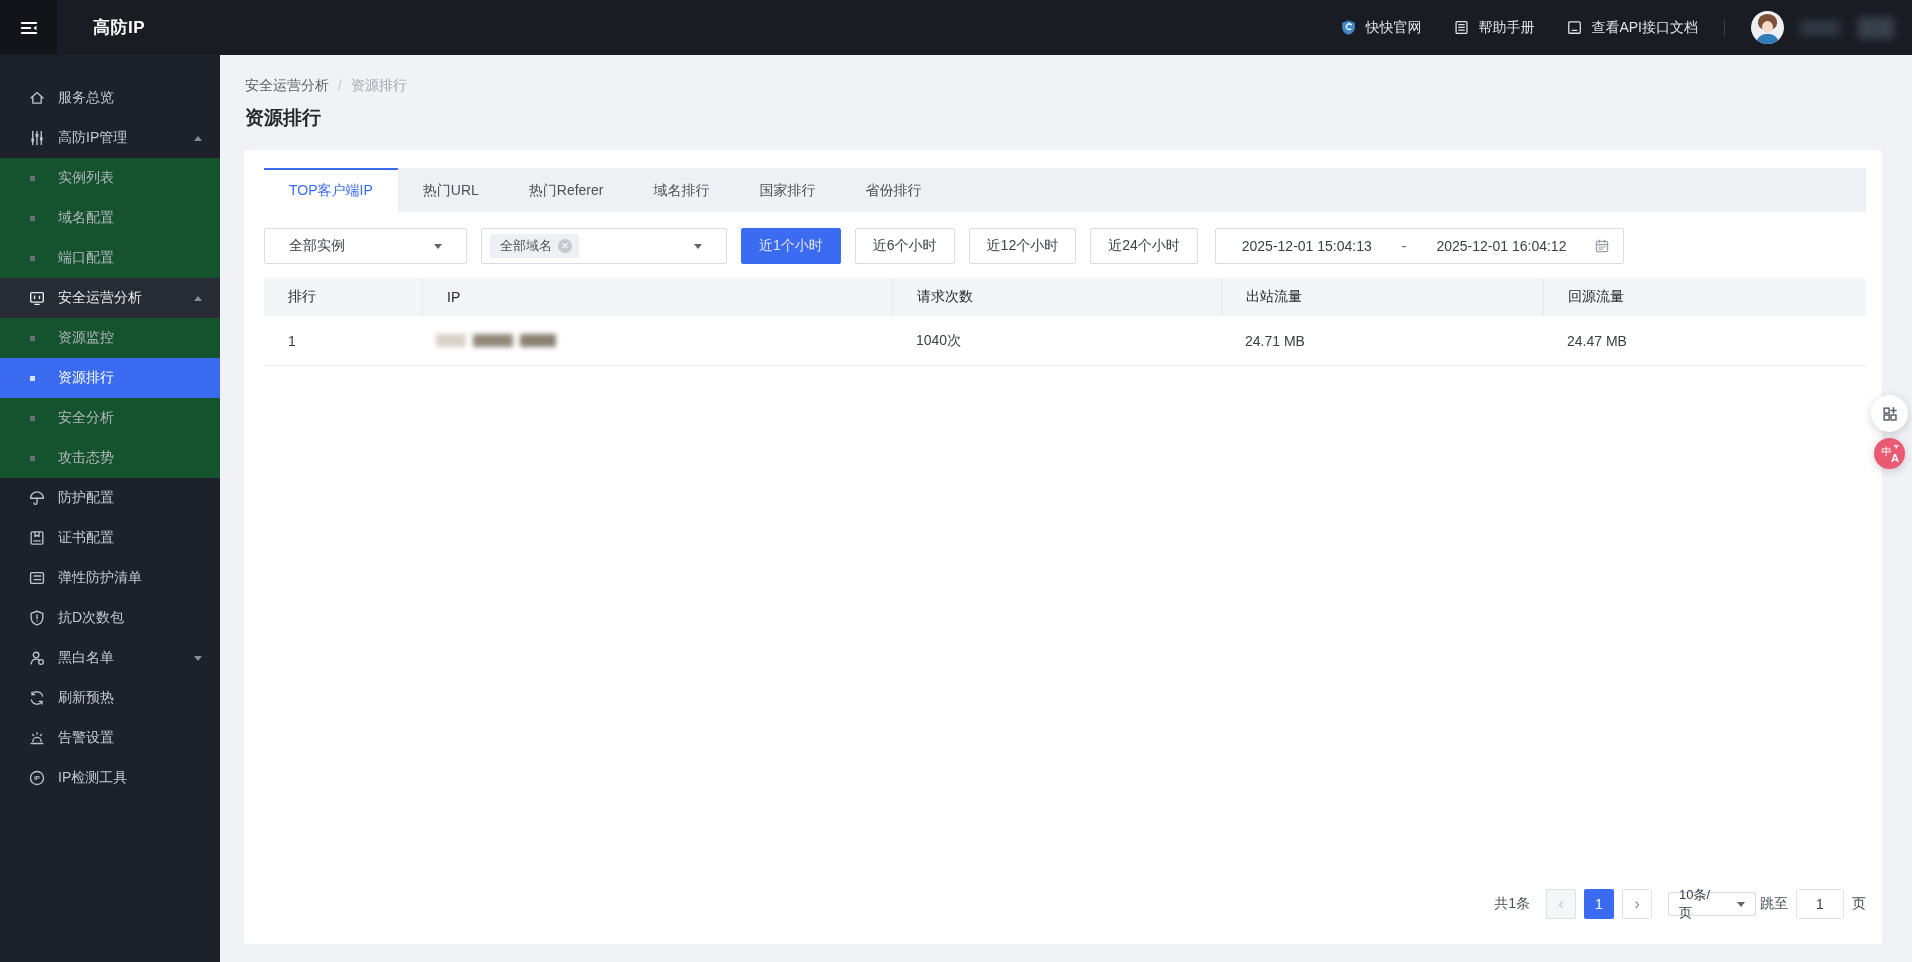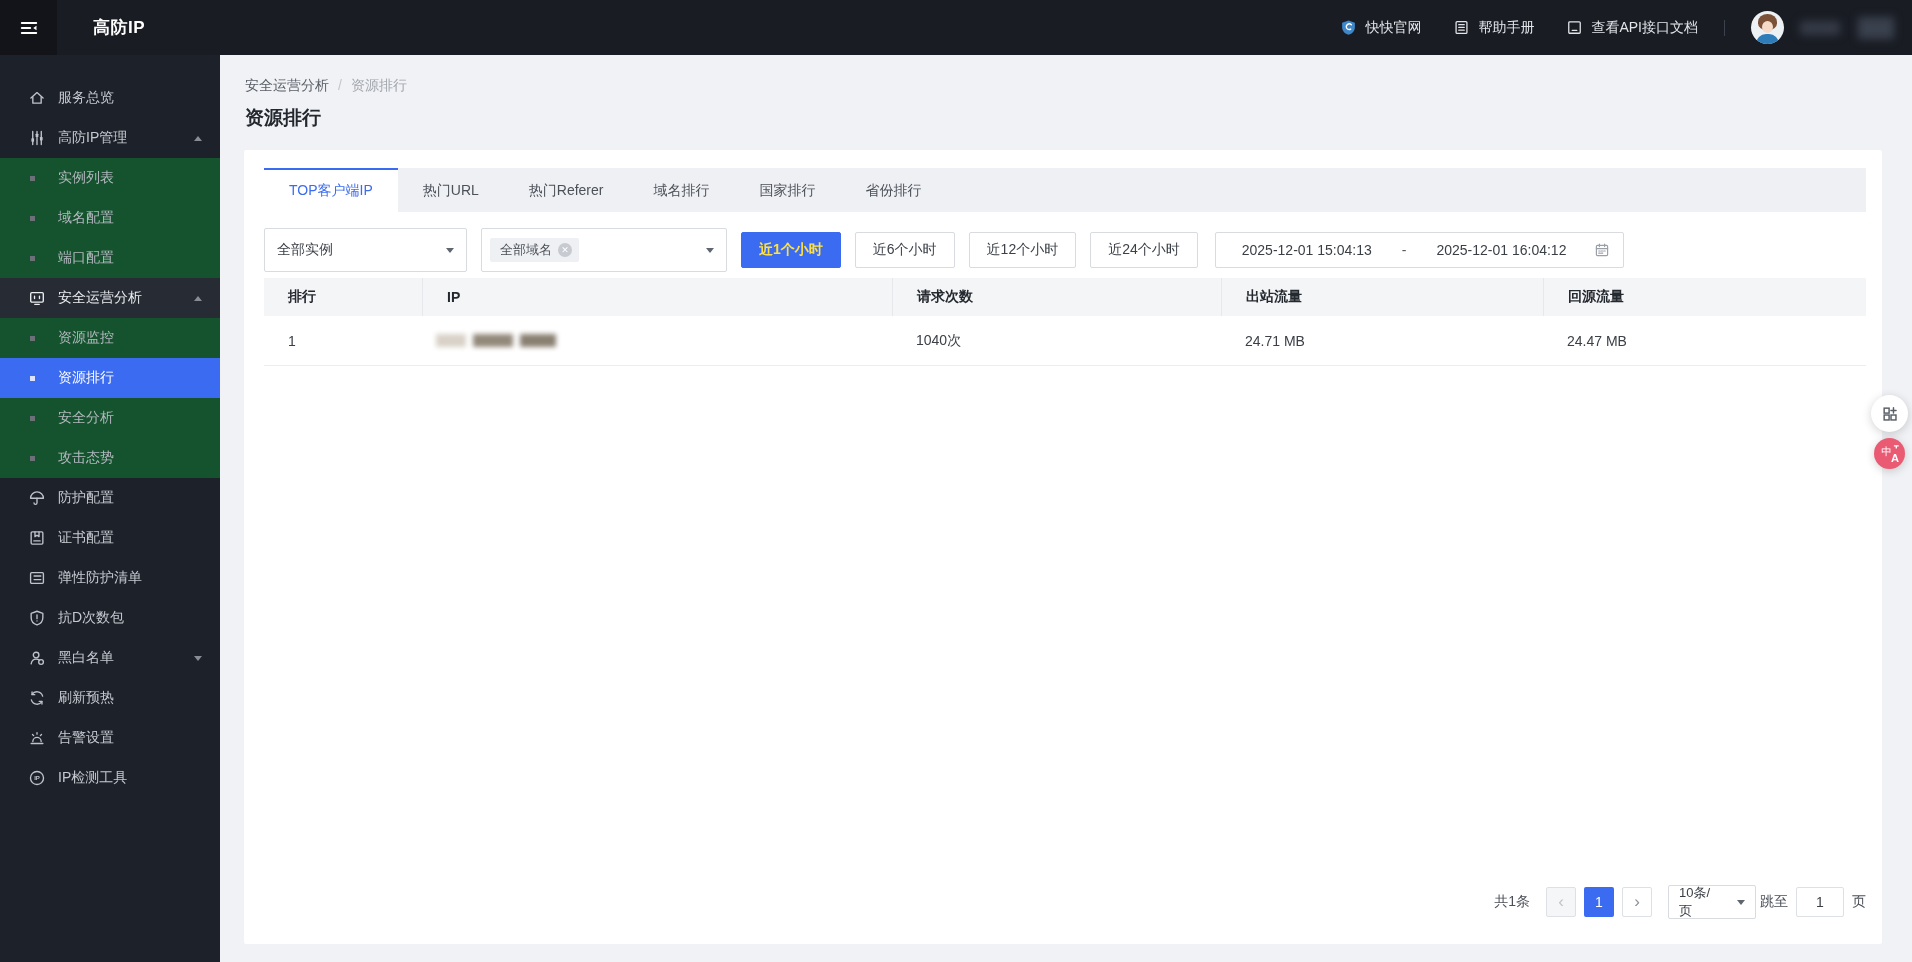--- a/index.html
+++ b/index.html
@@ -43,51 +43,51 @@
   .breadcrumb .cur{color:#a2a6ad}
   .breadcrumb .parent{cursor:pointer}
   .page-title{position:absolute;top:50px;left:25px;font-size:19px;font-weight:600;color:#23272e}
   .card{position:absolute;left:24px;right:30px;top:95px;bottom:18px;background:#ffffff;border-radius:2px}
   
   .tabs{position:absolute;top:18px;left:20px;right:16px;height:44px;background:#eef0f4;display:flex}
   .tab{padding:0 25px;display:flex;align-items:center;font-size:14px;color:#4c5158;cursor:pointer;border-top:2px solid transparent}
   .tab.active{background:#ffffff;color:#3b6bf0;border-top-color:#3b6bf0}
   
   .filters{position:absolute;top:78px;left:20px;right:16px;display:flex;align-items:center;gap:14px}
-  .sel{height:44px;border:1px solid #d8dbe0;border-radius:2px;background:#fff;display:flex;align-items:center;padding:0 12px;font-size:14px;color:#3a3f46;cursor:pointer}
+  .sel{height:36px;border:1px solid #d8dbe0;border-radius:2px;background:#fff;display:flex;align-items:center;padding:0 24px;font-size:14px;color:#3a3f46;cursor:pointer}
   .sel-instance{width:203px}
   .sel-domain{width:246px;padding-left:8px}
   .sel-caret{margin-left:auto;width:0;height:0;border-left:4px solid transparent;border-right:4px solid transparent;border-top:5px solid #606670;flex:none}
   .tag{height:24px;background:#eff0f3;border-radius:2px;display:flex;align-items:center;gap:6px;padding:0 7px 0 10px;font-size:13px;color:#4a4f57}
   .tag-x{width:14px;height:14px;border-radius:50%;background:#c7cad0;color:#fff;font-size:9px;display:flex;align-items:center;justify-content:center;cursor:pointer}
   .time-btn{height:36px;padding:0 17px;border:1px solid #d8dbe0;border-radius:2px;background:#fff;font-size:14px;color:#3c4148;cursor:pointer;font-family:inherit;white-space:nowrap}
-  .time-btn.active{background:#3b6bf0;border-color:#3b6bf0;color:#fde047;font-weight:700}
+  .time-btn.active{background:#3b6bf0;border-color:#3b6bf0;color:#e5e5e5;font-weight:400}
   .daterange{height:36px;border:1px solid #d8dbe0;border-radius:2px;display:flex;align-items:center;padding:0 13px 0 26px;font-size:14px;color:#3a3f46;margin-left:3px;cursor:pointer}
   .dr-dash{margin:0 30px;color:#555a61}
   .cal{margin-left:28px;color:#9ba0a8}
   .cal svg{width:16px;height:16px}
   
   .rank-table{position:absolute;left:20px;right:16px;top:128px}
   .thead{display:flex;height:38px;background:#f4f5f7}
-  .th{display:flex;align-items:center;padding-left:24px;font-size:14px;color:#24282f;font-weight:700}
+  .th{display:flex;align-items:center;padding-left:24px;font-size:14px;color:#24282f;font-weight:400}
   .th + .th{border-left:1px solid #e6e8ec}
   .trow{display:flex;height:50px;border-bottom:1px solid #ecedf0;background:#fff}
   .td{display:flex;align-items:center;padding-left:24px;font-size:14px;color:#3b4047}
   .c0{width:158px;flex:none}.c1{width:470px;flex:none}.c2{width:329px;flex:none}.c3{width:322px;flex:none}.c4{flex:1}
   .ip-block{height:13px;border-radius:1px;filter:blur(2.5px);margin-right:7px;display:inline-block}
   .ipb0{width:30px;background:#d9d2c8}
   .ipb1{width:40px;background:#93897b}
   .ipb2{width:36px;background:#8a8072}
   
   .pagination{position:absolute;right:16px;bottom:25px;display:flex;align-items:center;font-size:14px;color:#4a4f57}
   .pg-total{margin-right:16px}
   .pg-btn{width:30px;height:30px;border:1px solid #dde0e5;border-radius:2px;background:#fff;display:flex;align-items:center;justify-content:center;color:#8b9099;font-size:17px;cursor:pointer;font-family:inherit}
   .pg-btn.prev{background:#f5f6f8;color:#c0c4ca}
   .pg-num{width:30px;height:30px;border-radius:2px;background:#3b6bf0;color:#fff;display:flex;align-items:center;justify-content:center;margin:0 8px;font-size:14px;border:none;cursor:pointer;font-family:inherit}
-  .pg-size{width:88px;height:34px;margin-left:16px;padding:0 10px;font-size:13px;gap:24px}
+  .pg-size{width:88px;height:24px;margin-left:16px;padding:0 10px;font-size:13px;gap:24px}
   .jump-label{margin-left:4px}
   .jump-input{width:48px;height:30px;border:1px solid #dde0e5;border-radius:2px;text-align:center;font-size:14px;margin:0 8px;font-family:inherit;color:#3a3f46;background:#fff}
   
   .float-btn{position:fixed;border-radius:50%;display:flex;align-items:center;justify-content:center;box-shadow:0 2px 10px rgba(0,0,0,.18);cursor:pointer;z-index:40}
   .float-grid{right:4px;top:395px;width:37px;height:37px;background:#fff;color:#5a5f67}
   .float-grid svg{width:18px;height:18px}
   .float-translate{right:7px;top:438px;width:31px;height:31px;background:#ea5a72}
   .float-translate svg{width:24px;height:24px}
 </style>
 </head>

